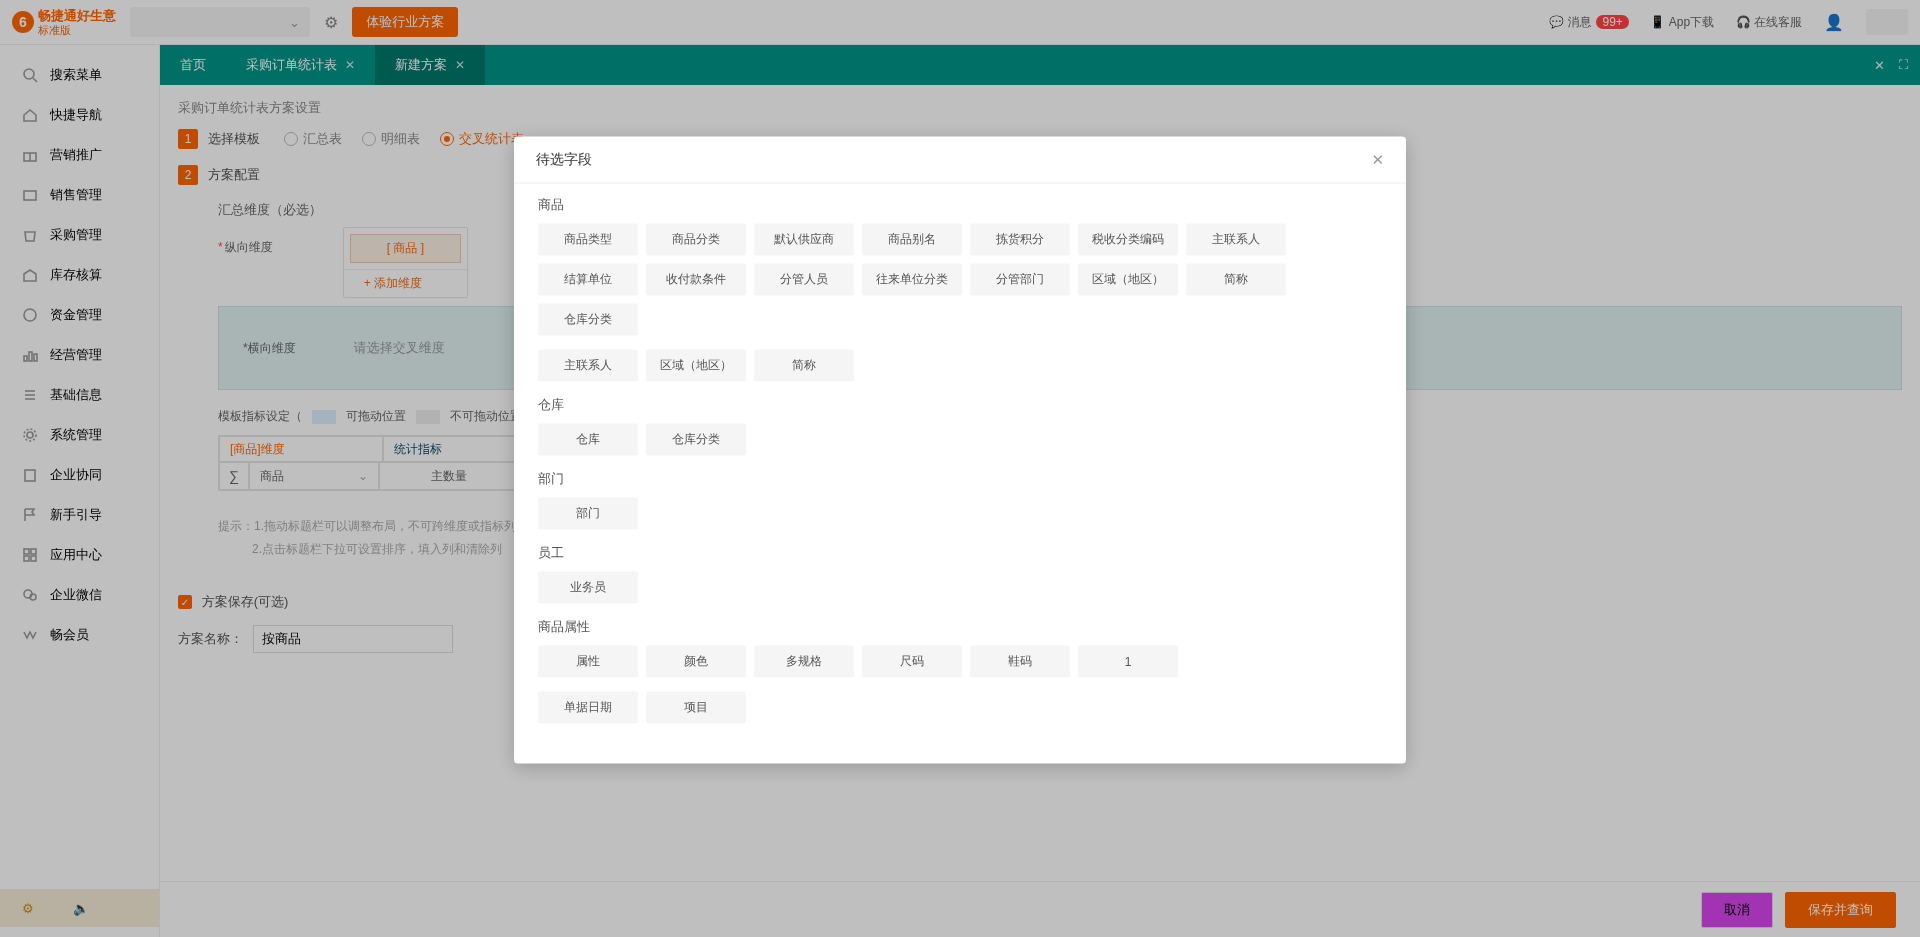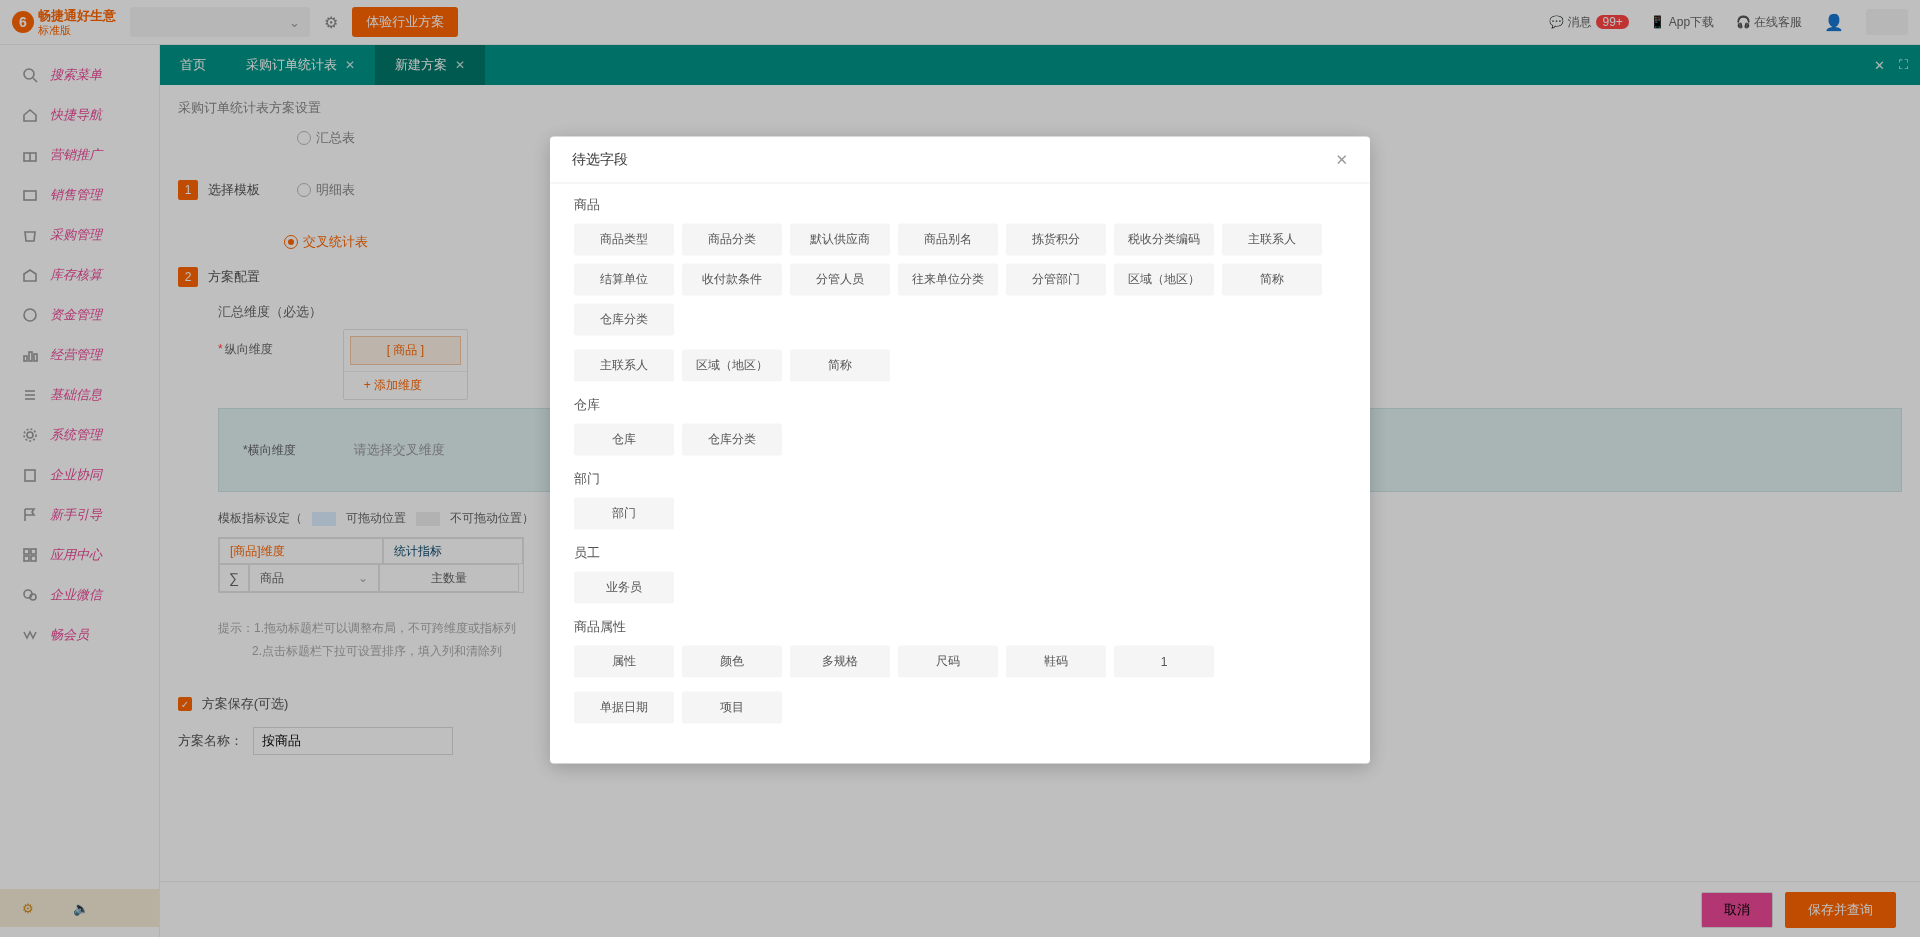--- a/index.html
+++ b/index.html
@@ -17,38 +17,38 @@
 .gear-btn { margin: 0 14px; color: #888; font-size: 16px; cursor: pointer; }
 .try-btn { background: #f60; color: #fff; padding: 6px 14px; border-radius: 3px; border: none; font-size: 13px; cursor: pointer; }
 .top-right { margin-left: auto; display: flex; align-items: center; gap: 22px; color: #666; font-size: 12px; }
 .top-right .item { display: flex; align-items: center; gap: 3px; cursor: pointer; }
 .badge { background: #f44; color: #fff; border-radius: 9px; padding: 0 6px; font-size: 12px; margin-left: 2px; }
 .avatar { width: 42px; height: 26px; background: #f5f5f5; border-radius: 3px; }
 
 
 .body { flex: 1; display: flex; min-height: 0; }
 .sidebar { width: 160px; background: #fff; border-right: 1px solid #eee; padding: 10px 0; display: flex; flex-direction: column; }
-.sidebar-item { display: flex; align-items: center; padding: 11px 22px; color: #ec4899; cursor: pointer; font-size: 13px; font-style: italic; }
+.sidebar-item { display: flex; align-items: center; padding: 11px 22px; color: #000000; cursor: pointer; font-size: 13px; }
 .sidebar-item .si-icon { width: 16px; height: 16px; margin-right: 12px; opacity: .65; }
 .sidebar-footer { margin-top: auto; height: 38px; background: #f6ecd8; display: flex; align-items: center; padding: 0 22px; gap: 40px; color: #d38b1a; }
 
 .main { flex: 1; display: flex; flex-direction: column; background: #f5f5f5; min-width: 0; }
 .tabbar { height: 40px; background: #009688; display: flex; align-items: stretch; color: #fff; position: relative; }
 .tab { display: flex; align-items: center; padding: 0 20px; font-size: 13px; cursor: pointer; }
 .tab.active { background: #00796b; }
 .tab .close { margin-left: 8px; opacity: .8; font-size: 12px; }
 .tabbar-right { margin-left: auto; display: flex; align-items: center; padding: 0 12px; gap: 14px; }
 
 .content { flex: 1; background: #fff; padding: 14px 18px 0 18px; overflow: auto; position: relative; }
 .page-title { color: #888; font-size: 13px; margin-bottom: 12px; }
 
 .step-row { display: flex; align-items: center; margin-bottom: 16px; gap: 10px; }
 .step-num { width: 20px; height: 20px; background: #f60; color: #fff; display: flex; align-items: center; justify-content: center; font-size: 12px; border-radius: 2px; }
 .step-label { font-size: 13px; color: #555; margin-right: 14px; }
-.radio-group { display: flex; gap: 34px; align-items: center; flex-direction: column; }
+.radio-group { display: flex; gap: 20px; align-items: center; }
 .radio-item { display: flex; align-items: center; gap: 5px; color: #888; font-size: 13px; cursor: pointer; }
 .radio-item .dot { width: 14px; height: 14px; border: 1px solid #bbb; border-radius: 50%; display: inline-block; position: relative; }
 .radio-item.checked .dot { border-color: #f60; }
 .radio-item.checked .dot::after { content: ''; position: absolute; inset: 3px; background: #f60; border-radius: 50%; }
 .radio-item.checked { color: #f60; }
 
 .section-indent { padding-left: 40px; }
 .dim-label { color: #666; font-size: 13px; margin-bottom: 8px; }
 .dim-row { display: flex; align-items: flex-start; gap: 70px; margin-bottom: 8px; }
 .dim-row .dim-name { color: #666; font-size: 12px; padding-top: 12px; }
@@ -81,26 +81,26 @@
 .pt-tot2 { width: 140px; height: 26px; }
 
 .hints { color: #aaa; font-size: 12px; line-height: 1.9; margin-top: 24px; }
 
 .save-section { padding: 14px 0; margin-top: 18px; }
 .chk { width: 14px; height: 14px; background: #f60; display: inline-flex; align-items: center; justify-content: center; color: #fff; font-size: 10px; border-radius: 2px; margin-right: 6px; }
 .save-row { display: flex; align-items: center; gap: 10px; margin-top: 14px; font-size: 13px; color: #555; }
 .save-row input { height: 28px; width: 200px; border: 1px solid #ddd; padding: 0 8px; font-size: 13px; }
 
 .footer { height: 56px; border-top: 1px solid #eee; display: flex; align-items: center; justify-content: flex-end; padding: 0 24px; gap: 12px; background: #fff; }
-.btn { padding: 8px 22px; font-size: 13px; border-radius: 2px; cursor: pointer; border: 1px solid #ddd; background: #ec4899; }
+.btn { padding: 8px 22px; font-size: 13px; border-radius: 2px; cursor: pointer; border: 1px solid #ddd; background: #d946ef; }
 .btn.primary { background: #f60; border-color: #f60; color: #fff; }
 
 
 .overlay { position: fixed; inset: 0; background: rgba(0,0,0,.25); }
-.modal { position: fixed; left: 50%; top: 48%; transform: translate(-50%, -50%); width: 820px; background: #fff; border-radius: 4px; box-shadow: 0 4px 20px rgba(0,0,0,.2); }
+.modal { position: fixed; left: 50%; top: 48%; transform: translate(-50%, -50%); width: 892px; background: #fff; border-radius: 4px; box-shadow: 0 4px 20px rgba(0,0,0,.2); }
 .modal-head { display: flex; align-items: center; padding: 14px 22px; border-bottom: 1px solid #eee; }
 .modal-title { font-size: 14px; color: #333; font-weight: 500; }
 .modal-close { margin-left: auto; color: #999; font-size: 15px; cursor: pointer; }
 .modal-body { padding: 12px 24px 26px 24px; max-height: 620px; overflow: auto; }
 .field-group { margin-bottom: 14px; }
 .field-group-title { font-size: 13px; color: #555; margin-bottom: 10px; }
 .field-list { display: flex; flex-wrap: wrap; gap: 8px; }
 .field-chip { width: 100px; height: 32px; background: #f5f5f5; display: flex; align-items: center; justify-content: center; font-size: 12px; color: #555; cursor: pointer; border-radius: 2px; }
 
 .si-svg { width: 16px; height: 16px; fill: none; stroke: #666; stroke-width: 1.6; }

